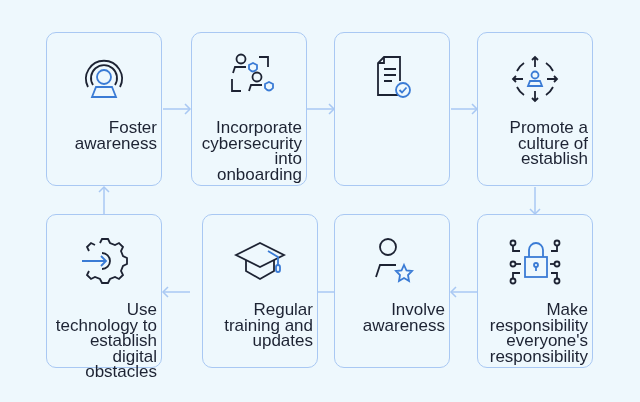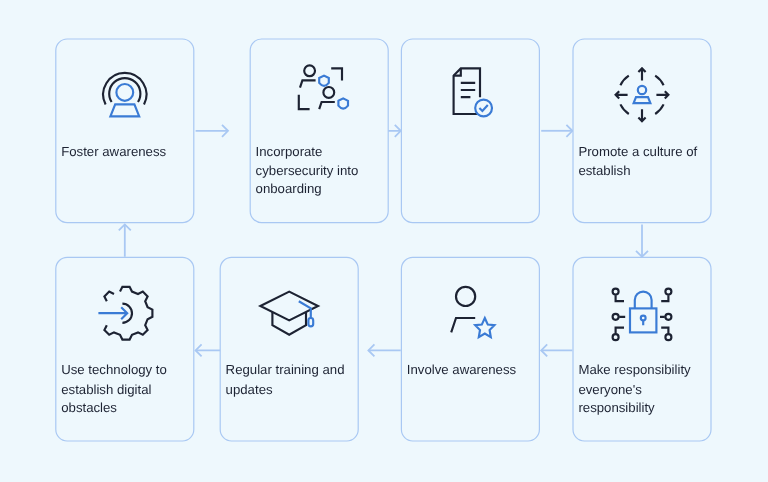--- a/index.html
+++ b/index.html
@@ -1,19 +1,19 @@
 <!DOCTYPE html>
 <html><head>
 <meta charset="utf-8">
 <style>
   html,body{margin:0;padding:0;}
   body{width:640px;height:402px;background:#eef8fd;position:relative;overflow:hidden;font-family:"Liberation Sans",sans-serif;}
   .box{position:absolute;width:116px;height:154px;border:1.5px solid #a9c8f3;border-radius:10px;background:#eef8fd;box-sizing:border-box;}
   .icon{position:absolute;left:50%;top:16px;width:60px;height:60px;margin-left:-30px;}
-  .label{position:absolute;left:4px;right:4px;top:87px;text-align:left;font-size:11px;line-height:15.5px;color:#1d2333;}
+  .label{position:absolute;left:4px;right:4px;top:87px;text-align:right;font-size:17px;line-height:15.5px;color:#1d2333;}
   svg.conn{position:absolute;left:0;top:0;width:640px;height:402px;pointer-events:none;}
 </style>
 </head>
 <body>
 
 <svg class="conn" viewBox="0 0 640 402">
   <g fill="none" stroke="#a9c8f3" stroke-width="1.5">
     <path d="M163 109 H190"></path>
       <path d="M185 104 L190 109 L185 114"></path>
     <path d="M307 109 H334"></path>
@@ -36,21 +36,21 @@
 <div class="box" style="left:46px;top:32px">
   <svg class="icon" viewBox="0 0 60 60" fill="none" stroke-width="1.8">
     <path d="M14 38 A18 18 0 1 1 46 38" stroke="#1d2333"></path>
     <path d="M19 36 A13 13 0 1 1 41 36" stroke="#1d2333"></path>
     <circle cx="30" cy="28" r="7" stroke="#3a7bd5"></circle>
     <path d="M22 38 H38 L42 48 H18 Z" stroke="#3a7bd5"></path>
   </svg>
   <div class="label">Foster awareness</div>
 </div>
 
-<div class="box" style="left:208px;top:32px">
+<div class="box" style="left:191px;top:32px">
   <svg class="icon" viewBox="0 0 60 60" fill="none" stroke-width="1.8">
     <circle cx="22" cy="10" r="4.5" stroke="#1d2333"></circle>
       <path d="M14 24 L16 18 H27" stroke="#1d2333"></path>
     <path d="M30 16 L34 14 L38 16 V20 Q34 25 30 20 Z" stroke="#3a7bd5"></path>
     <path d="M40 8 H49 V18" stroke="#1d2333"></path>
     <circle cx="38" cy="28" r="4.5" stroke="#1d2333"></circle>
       <path d="M30 42 L32 36 H43" stroke="#1d2333"></path>
     <path d="M46 35 L50 33 L54 35 V39 Q50 44 46 39 Z" stroke="#3a7bd5"></path>
     <path d="M13 30 V42 H22" stroke="#1d2333"></path>
   </svg>
@@ -101,21 +101,21 @@
 
 <div class="box" style="left:334px;top:214px">
   <svg class="icon" viewBox="0 0 60 60" fill="none" stroke-width="1.8">
     <circle cx="26" cy="16" r="8" stroke="#1d2333"></circle>
     <path d="M14 46 L18 34 H34" stroke="#1d2333"></path>
     <path d="M42 34 L44.5 39.5 L50 40 L46 44 L47 50 L42 47 L37 50 L38 44 L34 40 L39.5 39.5 Z" stroke="#3a7bd5"></path>
   </svg>
   <div class="label">Involve awareness</div>
 </div>
 
-<div class="box" style="left:183px;top:214px">
+<div class="box" style="left:202px;top:214px">
   <svg class="icon" viewBox="0 0 60 60" fill="none" stroke-width="1.8">
     <path d="M6 24 L30 12 L54 24 L30 36 Z" stroke="#1d2333"></path>
     <path d="M16 29 V40 L30 48 L44 40 V29" stroke="#1d2333"></path>
     <path d="M38 20 L48 26 V34" stroke="#3a7bd5"></path>
     <rect x="46" y="34" width="4" height="7" rx="2" stroke="#3a7bd5"></rect>
   </svg>
   <div class="label">Regular training and updates</div>
 </div>
 
 <div class="box" style="left:46px;top:214px">

